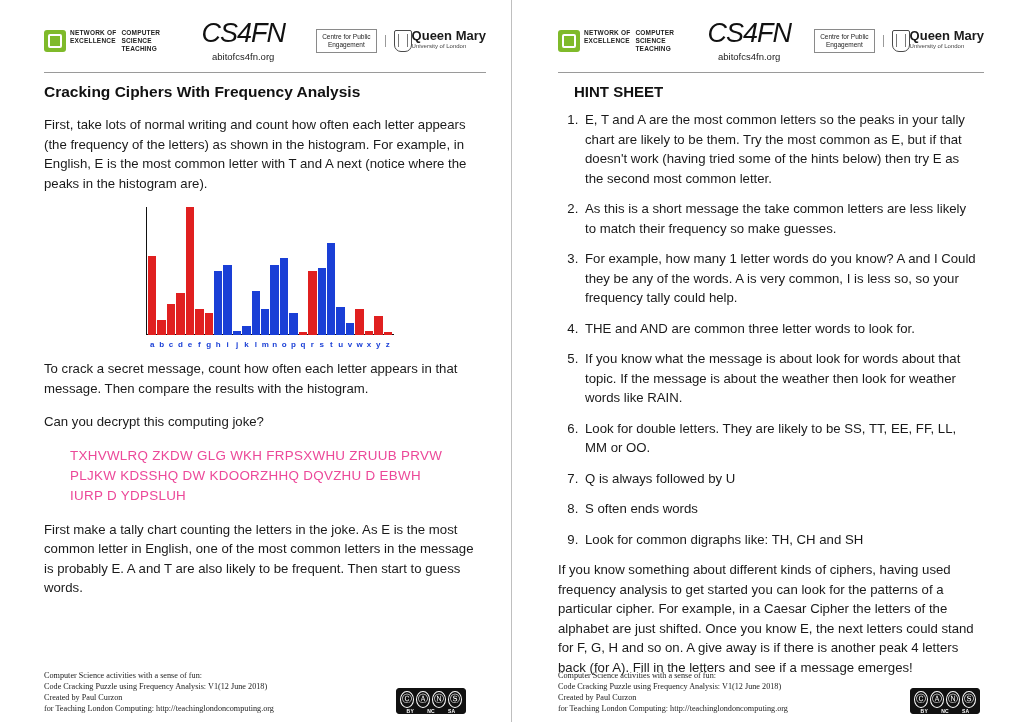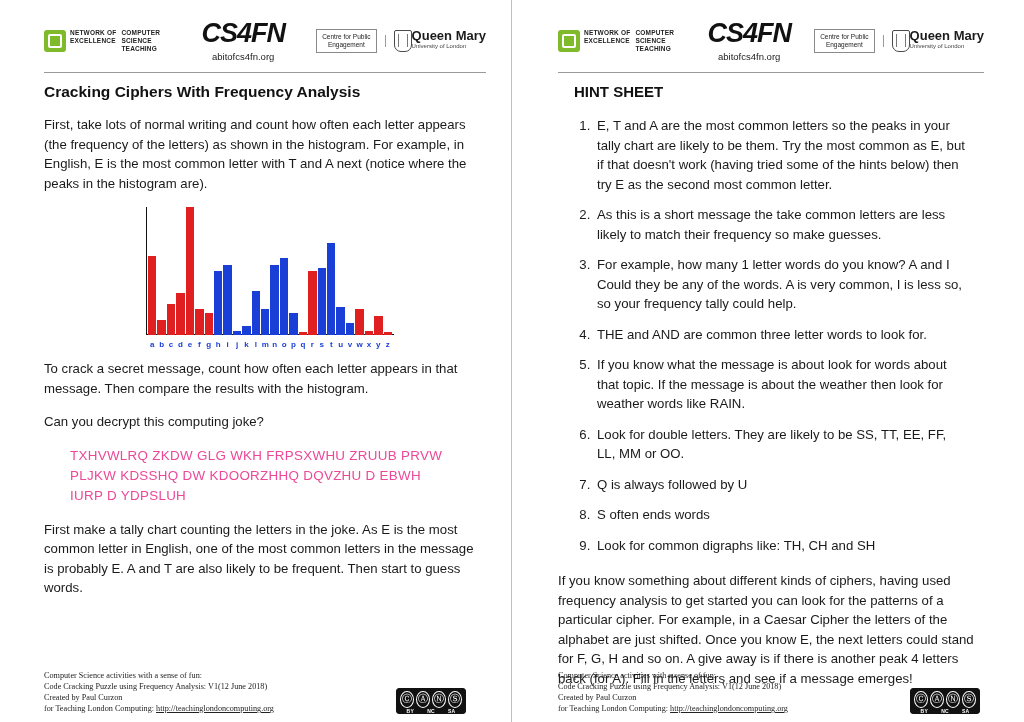--- a/index.html
+++ b/index.html
@@ -82,21 +82,21 @@
     display: flex;
     gap: 5px;
   }
   .cs4fn-block {
     flex: 1 1 auto;
     text-align: center;
     margin-left: 10px;
   }
   .cs4fn-word {
     font-size: 27px;
-    font-weight: bold;
+    font-weight: normal;
     font-style: italic;
     letter-spacing: -1px;
     color: #111;
     line-height: 1;
   }
   .cs4fn-url {
     font-size: 9.5px;
     color: #222;
     margin-top: 4px;
   }
@@ -237,21 +237,21 @@
 
   
   h2.section {
     font-size: 15px;
     font-weight: bold;
     margin: 4px 0 10px 16px;
     color: #111;
   }
   h2.section.second { margin-top: 14px; }
   ol.hints {
-    margin: 16px;
+    margin: 4px;
     padding-left: 20px;
     font-size: 13.2px;
     line-height: 19.5px;
   }
   ol.hints li {
     margin-bottom: 11px;
     padding-left: 3px;
   }
 
   
@@ -266,21 +266,20 @@
   .page-right .footer { left: 46px; right: 40px; }
   .footer-text {
     flex: 1 1 auto;
     font-family: "Liberation Serif", serif;
     font-size: 8.2px;
     line-height: 11px;
     color: #222;
   }
   .footer-text a, .footer-text .link {
     color: #222;
-    text-decoration: underline;
   }
   .cc {
     flex: 0 0 auto;
     width: 70px;
     height: 26px;
     border: 1px solid #111;
     background: #111;
     border-radius: 3px;
     display: flex;
     flex-direction: column;

